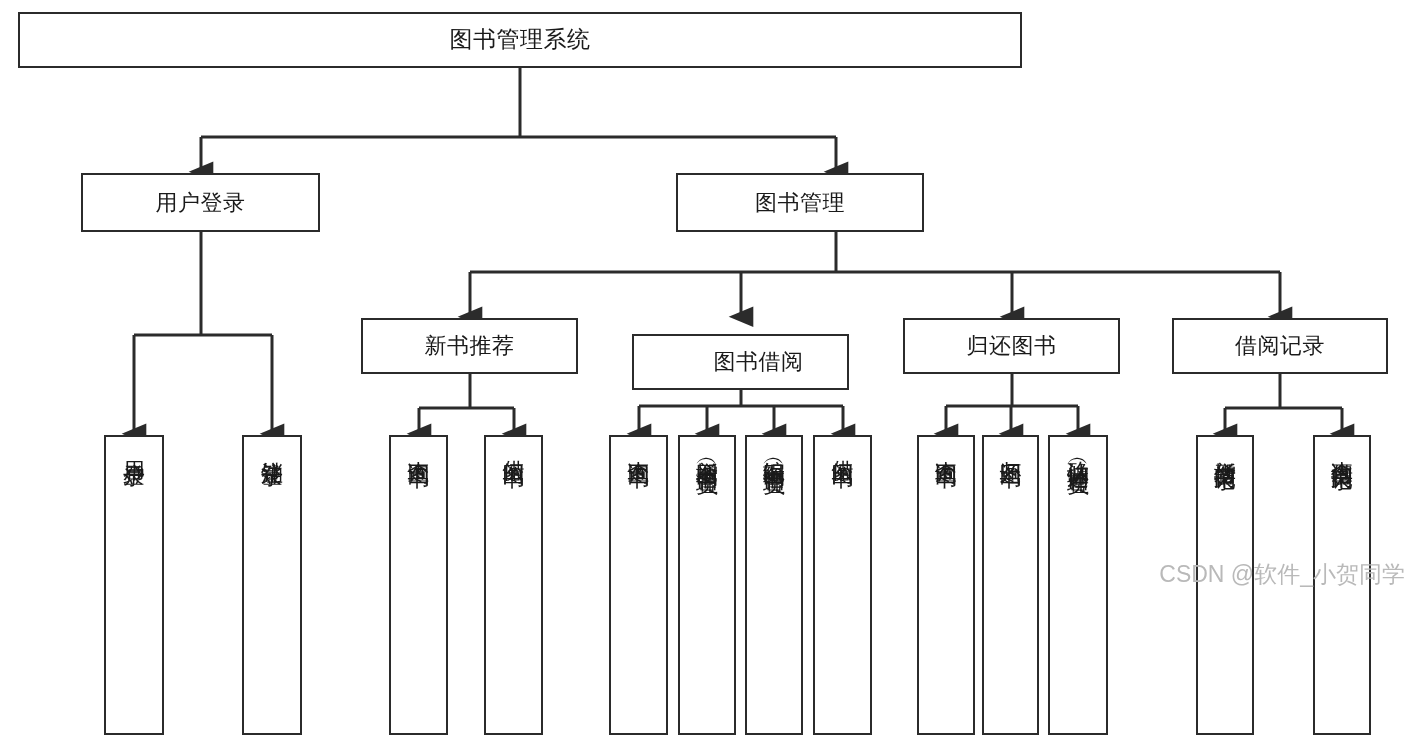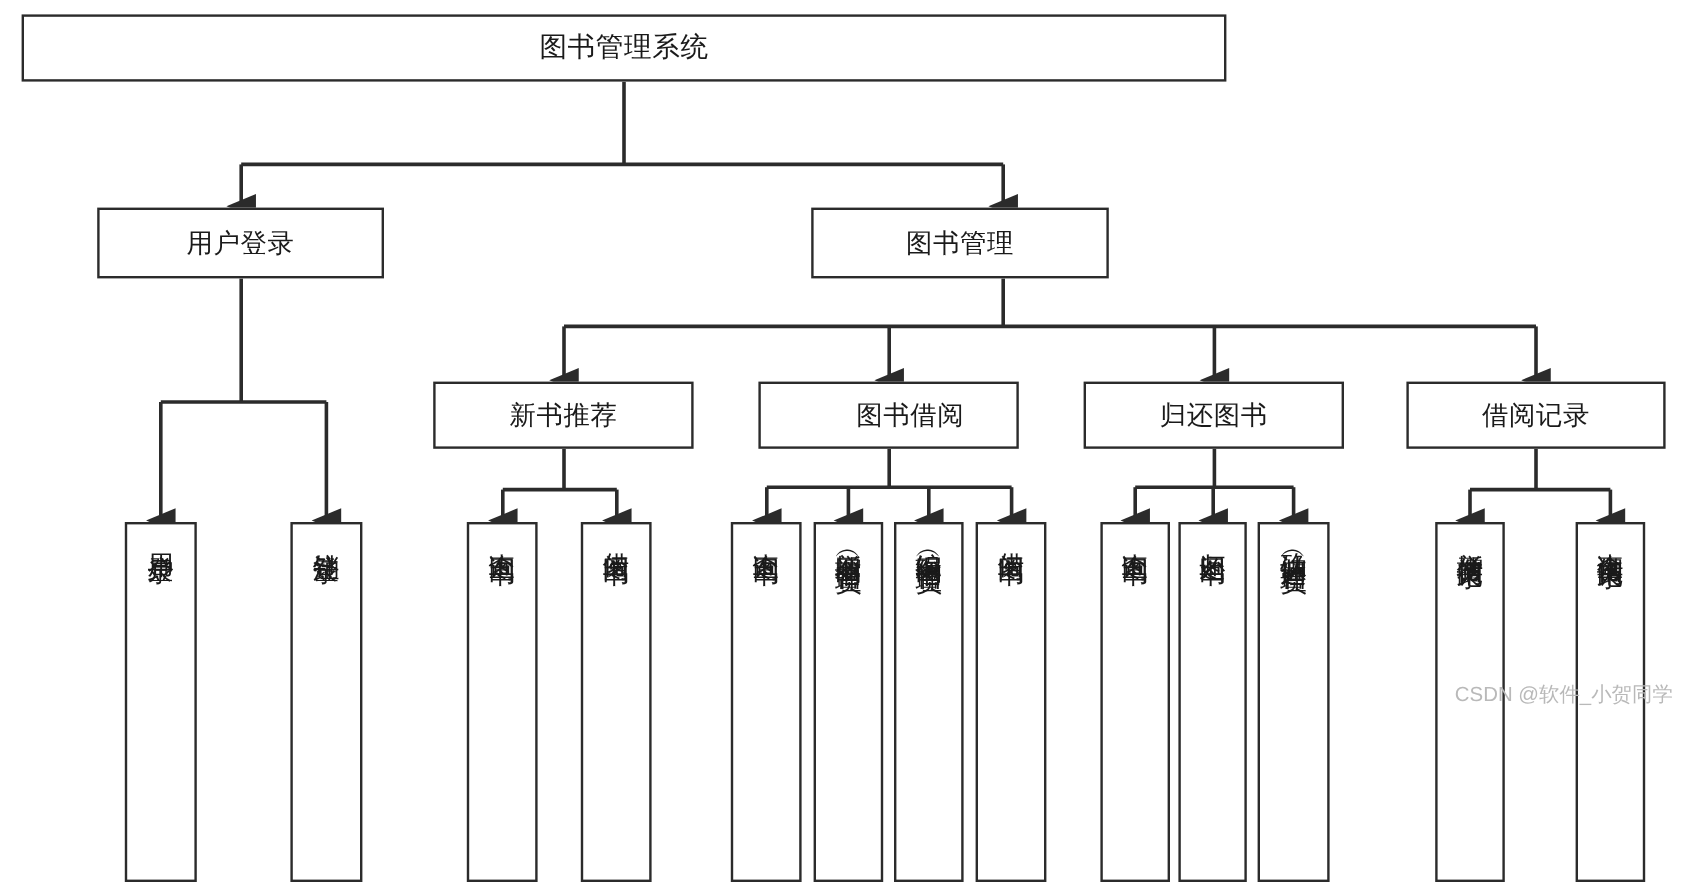--- a/index.html
+++ b/index.html
@@ -57,23 +57,23 @@
   .node.vertical .node-label {
     writing-mode: vertical-rl;
     text-orientation: upright;
     font-size: 22px;
     line-height: 1.08;
     letter-spacing: 2px;
     white-space: nowrap;
   }
   .watermark {
     position: absolute;
-    right: 11px;
+    right: 0;
     bottom: 4px;
-    font-size: 17px;
+    font-size: 23px;
     color: #b9b9b9;
     white-space: nowrap;
     font-family: "Liberation Sans", "DejaVu Sans", sans-serif;
     text-align: right;
   }
 </style>
 </head>
 <body>
 
 <div id="diagram-root">
@@ -127,21 +127,21 @@
       </div>
       <div class="node horizontal" style="left: 81px; top: 173px; width: 239px; height: 59px;">
         <span class="node-label">用户登录</span>
       </div>
       <div class="node horizontal" style="left: 676px; top: 173px; width: 248px; height: 59px;">
         <span class="node-label">图书管理</span>
       </div>
       <div class="node horizontal" style="left: 361px; top: 318px; width: 217px; height: 56px; align-items: center;">
         <span class="node-label">新书推荐</span>
       </div>
-      <div class="node horizontal" style="left: 632px; top: 318px; width: 217px; height: 56px; padding-left: 36px;">
+      <div class="node horizontal" style="left: 632px; top: 334px; width: 217px; height: 56px; padding-left: 36px;">
         <span class="node-label">图书借阅</span>
       </div>
       <div class="node horizontal" style="left: 903px; top: 318px; width: 217px; height: 56px;">
         <span class="node-label">归还图书</span>
       </div>
       <div class="node horizontal" style="left: 1172px; top: 318px; width: 216px; height: 56px;">
         <span class="node-label">借阅记录</span>
       </div>
       <div class="node vertical" style="left: 104px; top: 435px; width: 60px; height: 300px;">
         <span class="node-label">用户登录</span>

